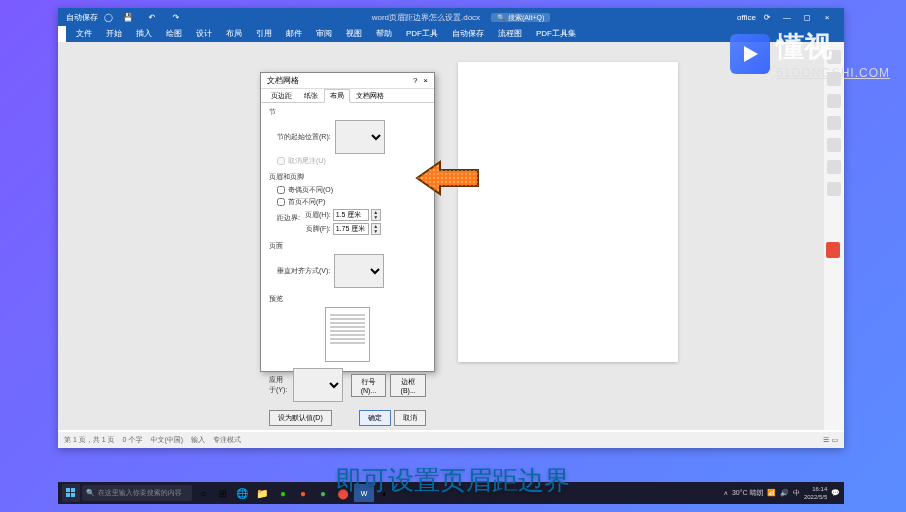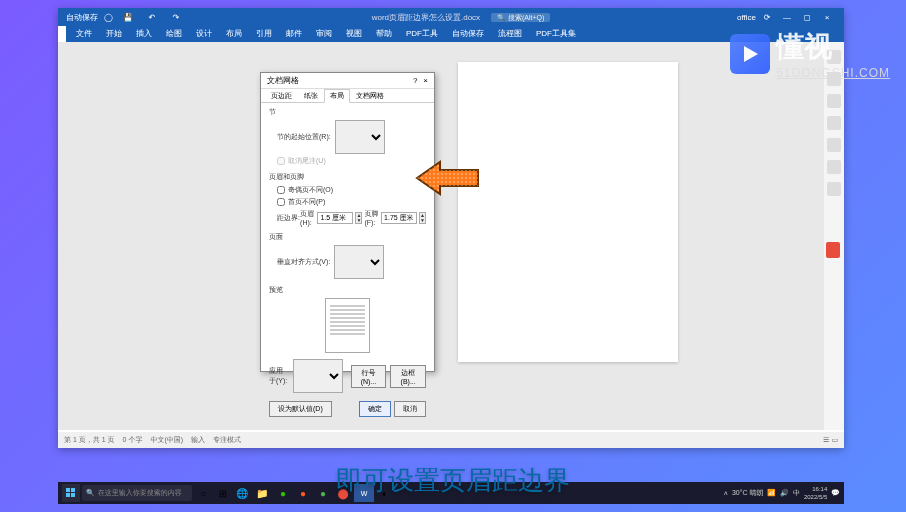--- a/index.html
+++ b/index.html
@@ -33,21 +33,21 @@
 .form-row { display: flex; align-items: center; margin: 2px 0 2px 8px; gap: 4px; }
 .form-label { min-width: 50px; }
 .form-select { width: 50px; height: 13px; font-size: 7px; border: 1px solid #aaa; padding: 16px 2px; }
 .form-input { width: 36px; height: 12px; font-size: 7px; border: 1px solid #aaa; padding: 0 2px; }
 .spinner { width: 10px; height: 12px; background: #eee; border: 1px solid #aaa; display: inline-flex; flex-direction: column; }
 .spinner div { flex: 1; font-size: 5px; text-align: center; line-height: 5px; }
 .chk { display: flex; align-items: center; gap: 3px; margin: 2px 0 2px 8px; }
 .chk input { width: 8px; height: 8px; }
 .edge-group { display: flex; align-items: flex-start; }
 .edge-label { width: 28px; padding-top: 4px; }
-.edge-fields { display: flex; flex-direction: row; gap: 2px; }
+.edge-fields { display: flex; flex-direction: column; gap: 2px; }
 .edge-row { display: flex; align-items: center; gap: 2px; justify-content: flex-end; }
 .edge-row .lbl { font-size: 7px; }
 .preview-box { width: 45px; height: 55px; border: 1px solid #aaa; margin: 2px auto; background: #fff; padding: 4px; }
 .pv-line { height: 2px; background: #ccc; margin: 2px 0; }
 .dlg-footer { display: flex; gap: 3px; padding: 4px 8px; align-items: center; }
 .dlg-btn { padding: 2px 8px; font-size: 7px; border: 1px solid #888; background: #f0f0f0; cursor: pointer; }
 .dlg-btn.primary { background: #e8f0ff; border-color: #4a7abf; }
 .apply-row { display: flex; align-items: center; gap: 4px; margin-top: 6px; }
 
 .arrow-annot { position: absolute; top: 156px; left: 412px; width: 70px; height: 44px; pointer-events: none; }

